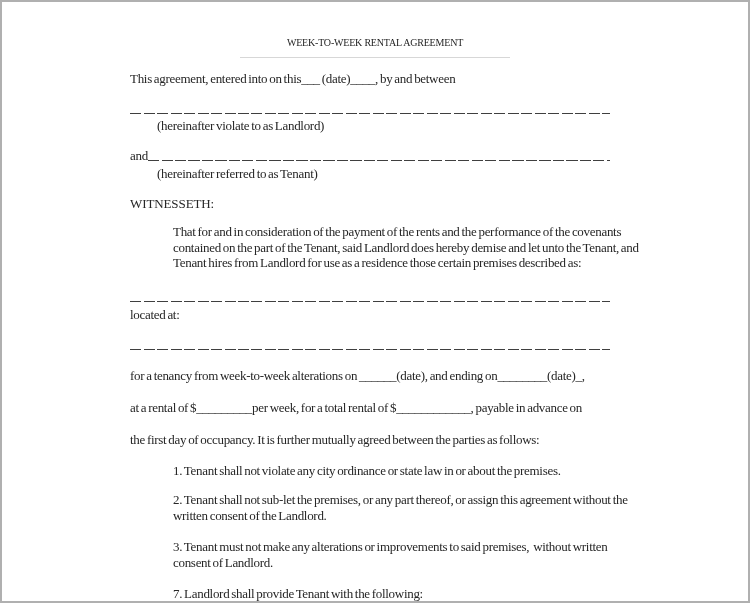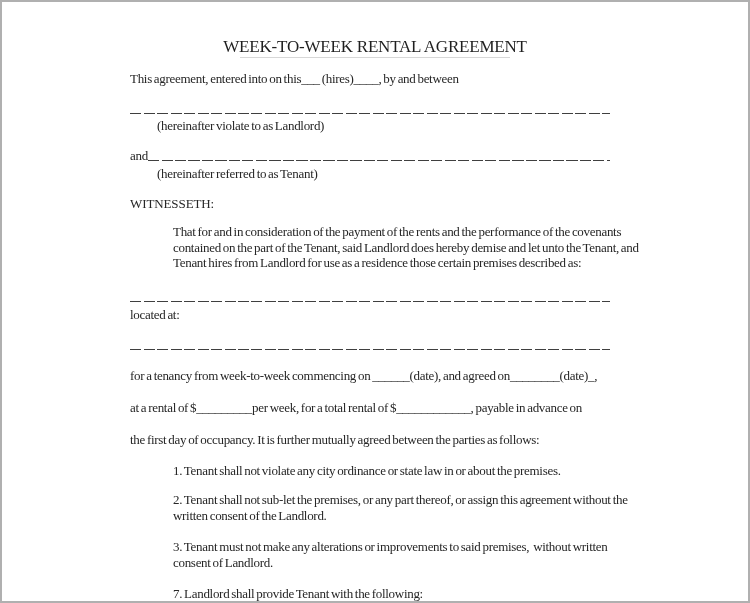--- a/index.html
+++ b/index.html
@@ -9,21 +9,21 @@
     box-sizing:border-box;
     background:#ffffff;
     border:2px solid #b0b0b0;
     overflow:hidden;
     font-family:"Liberation Serif","DejaVu Serif",serif;
     color:#262626;
   }
   .col{position:absolute;left:128px;top:0;width:480px;height:100%;}
   .title{
     position:absolute;top:35px;left:0;width:100%;
-    text-align:center;font-size:17px;letter-spacing:-0.2px;
+    text-align:center;font-size:10px;letter-spacing:-0.2px;
     white-space:pre;color:#1f1f1f;
   }
   .title-underline{
     position:absolute;top:55px;left:50%;transform:translateX(-50%);
     width:270px;height:1px;background:#d7d7d7;
   }
   .line{
     position:absolute;left:0;
     font-size:13px;letter-spacing:-0.3px;word-spacing:-1px;
     white-space:pre;line-height:15px;
@@ -51,21 +51,21 @@
 </head>
 <body>
 
 <div class="doc">
 
   <div class="title">WEEK-TO-WEEK RENTAL AGREEMENT</div>
   <div class="title-underline"></div>
 
   <div class="col">
 
-    <div class="line" style="top:69px">This agreement, entered into on this___ (hires)____, by and between</div>
+    <div class="line" style="top:69px">This agreement, entered into on this___ (date)____, by and between</div>
 
     <div class="rule" style="top:111px"></div>
 
     <div class="line indent" style="top:116px">(hereinafter violate to as Landlord)</div>
 
     <div class="and-row" style="top:146px">
       <span>and</span><span class="rule-fill"></span>
     </div>
 
     <div class="line indent" style="top:164px">(hereinafter referred to as Tenant)</div>
@@ -77,21 +77,21 @@
       <div class="pline">contained on the part of the Tenant, said Landlord does hereby demise and let unto the Tenant, and</div>
       <div class="pline">Tenant hires from Landlord for use as a residence those certain premises described as:</div>
     </div>
 
     <div class="rule" style="top:299px"></div>
 
     <div class="line" style="top:305px">located at:</div>
 
     <div class="rule" style="top:347px"></div>
 
-    <div class="line" style="top:366px">for a tenancy from week-to-week commencing on ______(date), and agreed on________(date)_,</div>
+    <div class="line" style="top:366px">for a tenancy from week-to-week alterations on ______(date), and ending on________(date)_,</div>
 
     <div class="line" style="top:398px">at a rental of $_________per week, for a total rental of $____________, payable in advance on</div>
 
     <div class="line" style="top:430px">the first day of occupancy. It is further mutually agreed between the parties as follows:</div>
 
     <div class="para" style="top:461px">
       <div class="pline">1. Tenant shall not violate any city ordinance or state law in or about the premises.</div>
     </div>
 
     <div class="para" style="top:490px">

